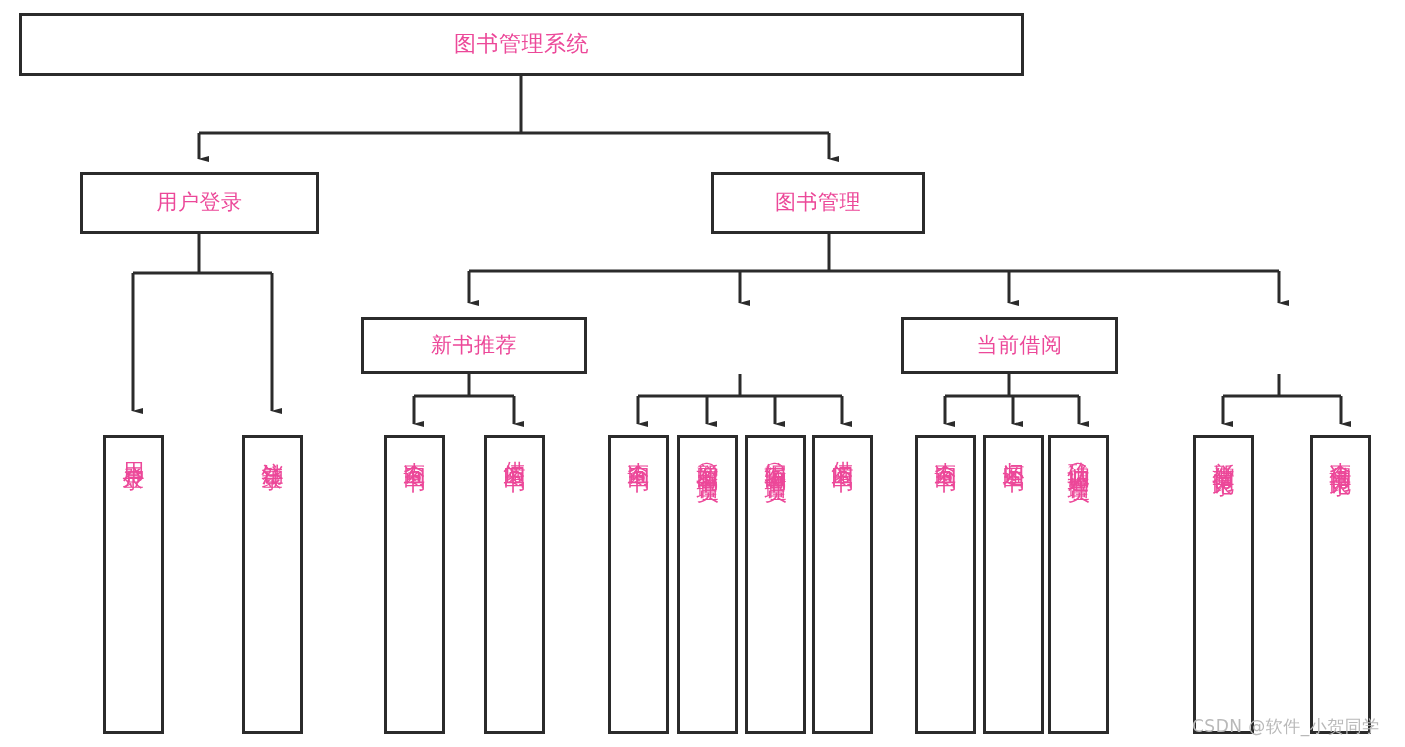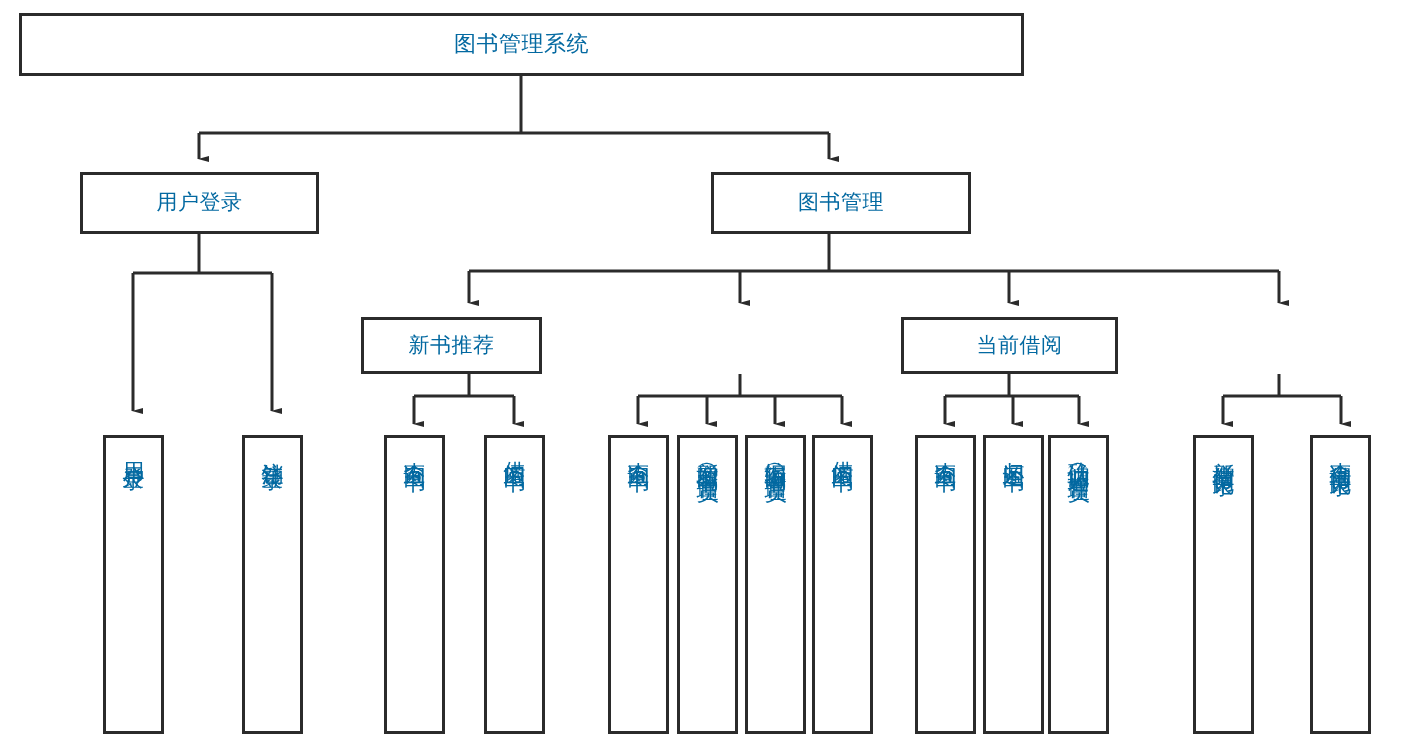--- a/index.html
+++ b/index.html
@@ -27,21 +27,21 @@
     pointer-events: none;
   }
   .node {
     position: absolute;
     box-sizing: border-box;
     border: 3px solid #2b2b2b;
     background: #ffffff;
     display: flex;
     align-items: center;
     justify-content: center;
-    color: #0369a1;
+    color: #ec4899;
   }
   .node .label {
     display: block;
     text-align: center;
     line-height: 1.12;
     letter-spacing: 0.5px;
   }
   
   .node.horiz .label {
     writing-mode: horizontal-tb;
@@ -126,25 +126,25 @@
   </svg>
 
   <div class="node root horiz" style="left:19px; top:13px; width:1005px; height:63px;">
     <span class="label">图书管理系统</span>
   </div>
 
   <div class="node horiz" style="left:80px; top:172px; width:239px; height:62px;">
     <span class="label">用户登录</span>
   </div>
 
-  <div class="node horiz" style="left:711px; top:172px; width:260px; height:62px;">
+  <div class="node horiz" style="left:711px; top:172px; width:214px; height:62px;">
     <span class="label">图书管理</span>
   </div>
 
-  <div class="node horiz" style="left:361px; top:317px; width:181px; height:57px;">
+  <div class="node horiz" style="left:361px; top:317px; width:226px; height:57px;">
     <span class="label">新书推荐</span>
   </div>
 
 
   <div class="node horiz" style="left:901px; top:317px; width:217px; height:57px;padding-left:20px;">
     <span class="label">当前借阅</span>
   </div>
 
 
   <div class="node vert" style="left:103px; top:435px; width:61px; height:299px;">
@@ -192,14 +192,15 @@
   </div>
 
   <div class="node vert" style="left:1193px; top:435px; width:61px; height:299px;">
     <span class="label">新增借阅记录</span>
   </div>
 
   <div class="node vert" style="left:1310px; top:435px; width:61px; height:299px;">
     <span class="label">查询借阅记录</span>
   </div>
 
+  <div class="watermark" style="left:1192px; top:715px;">CSDN @软件_小贺同学</div>
 
 </div>
 
 </body></html>

